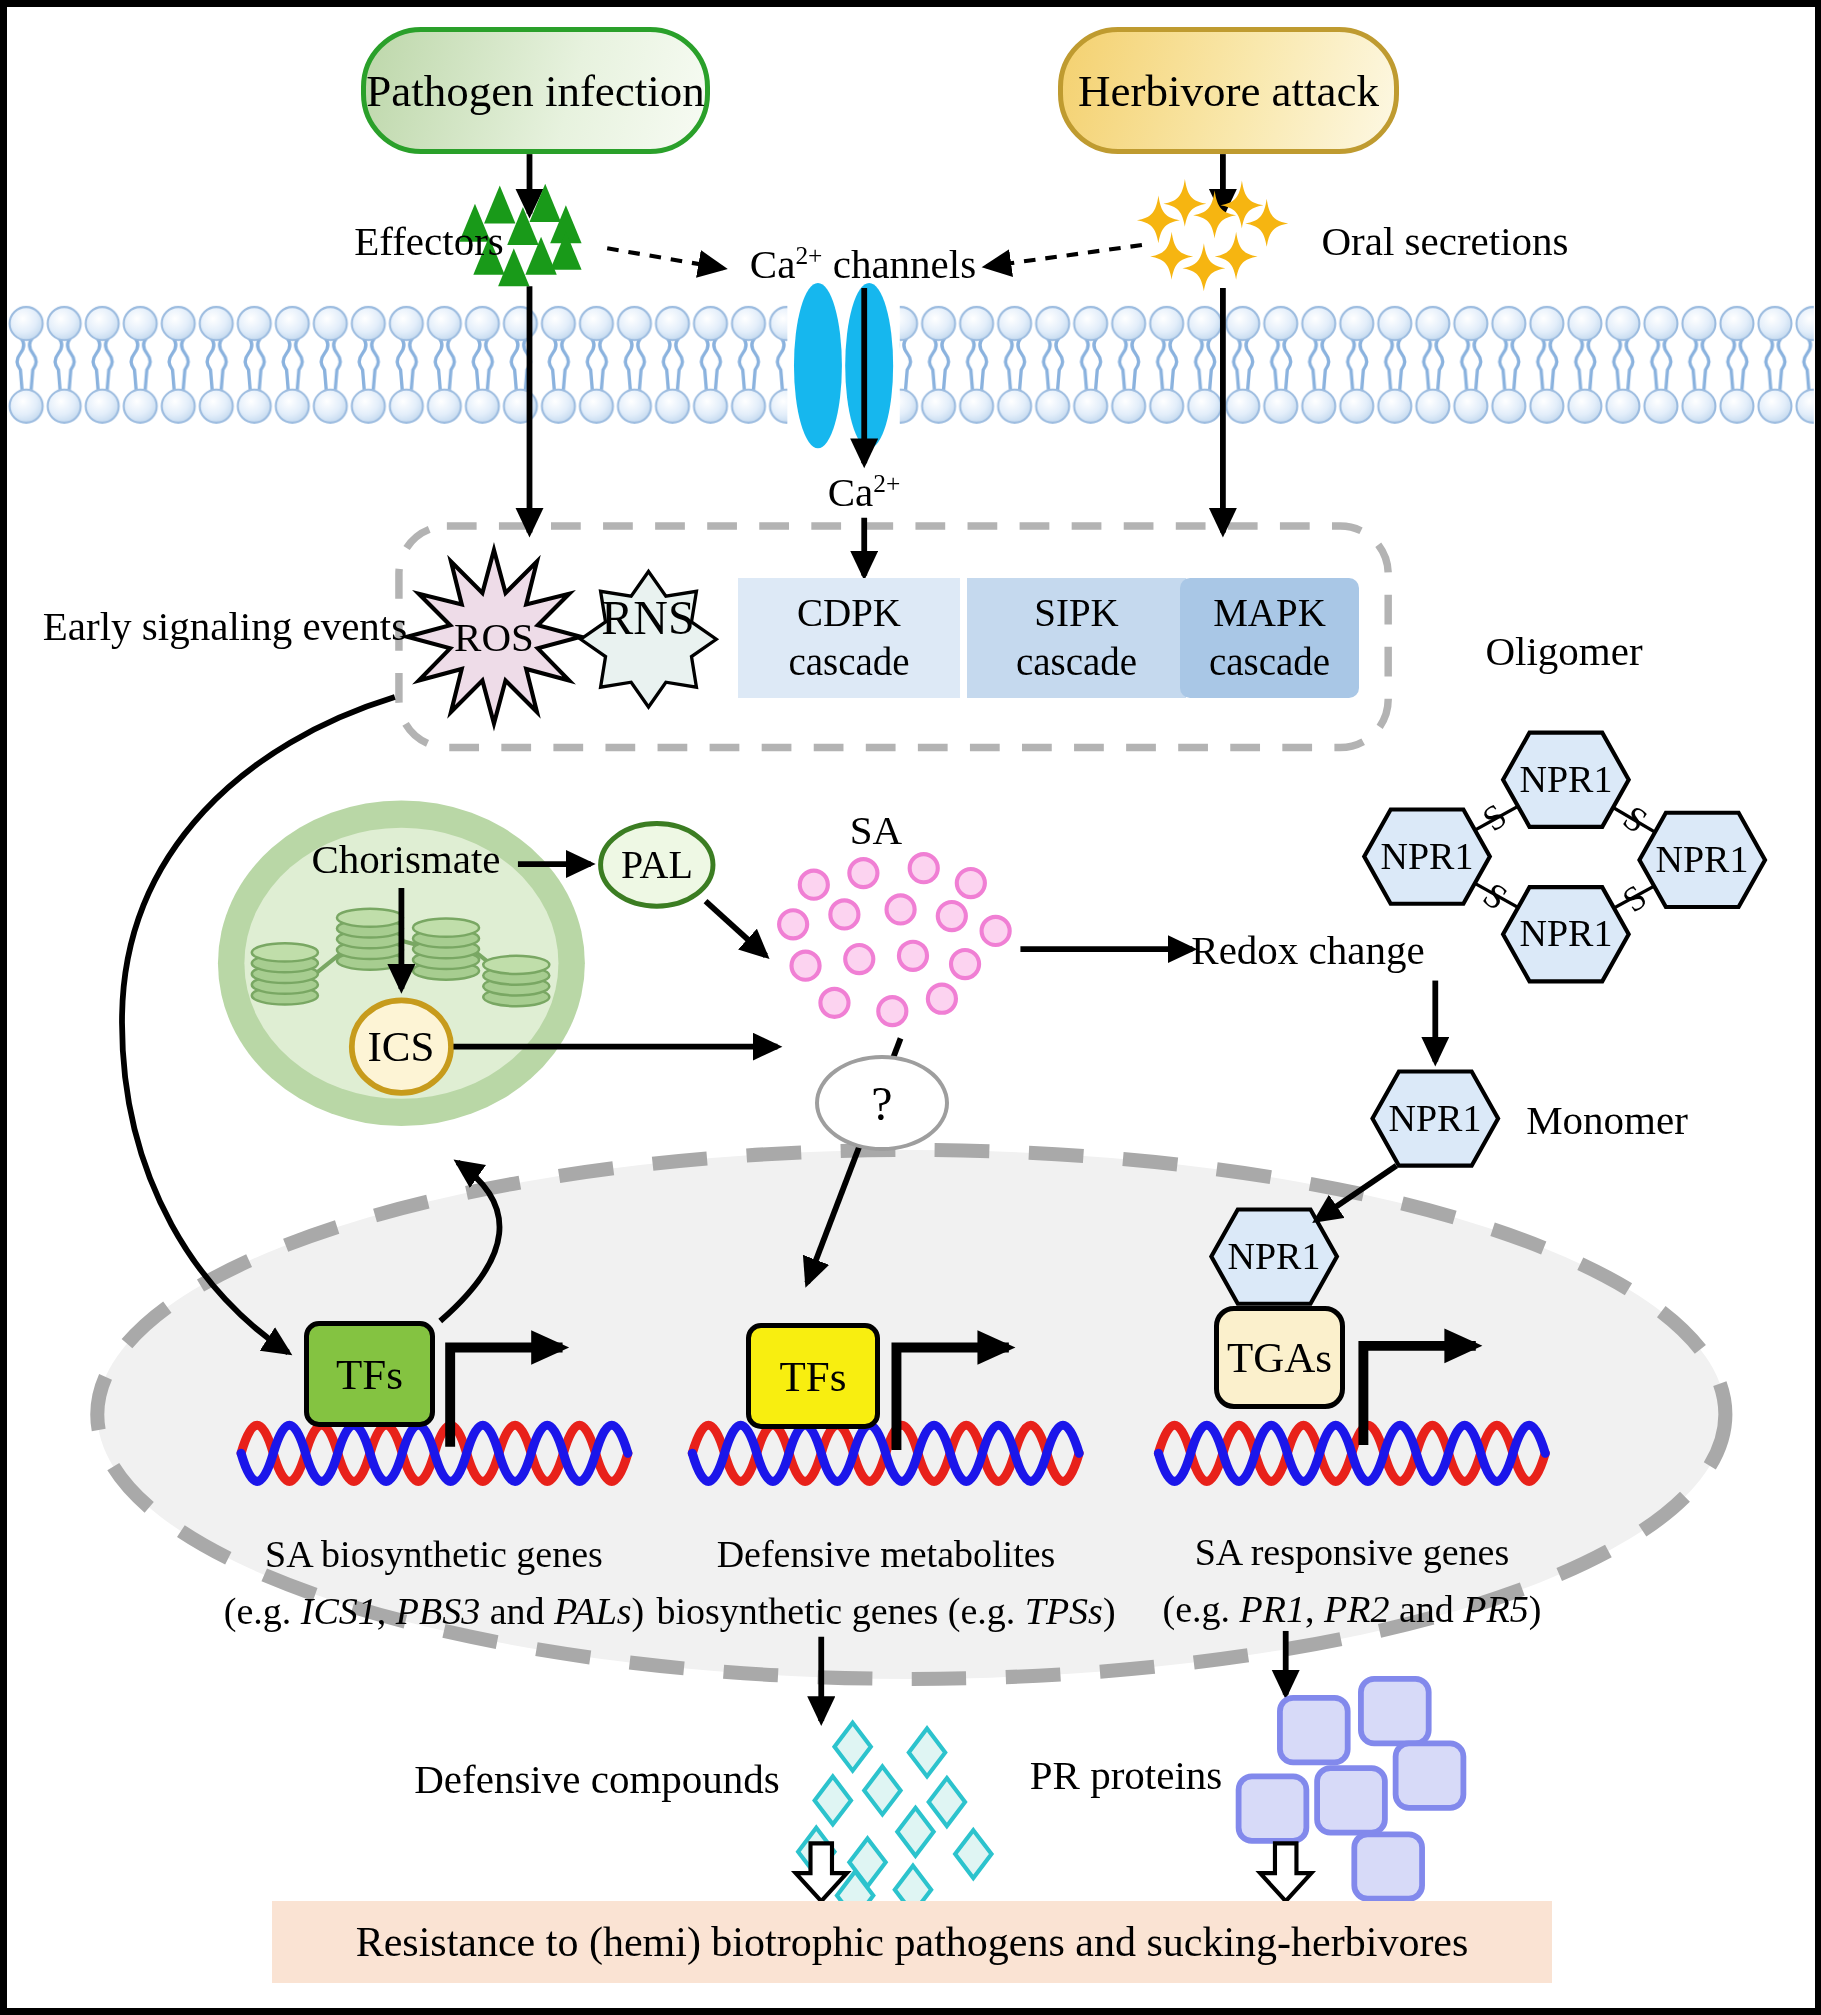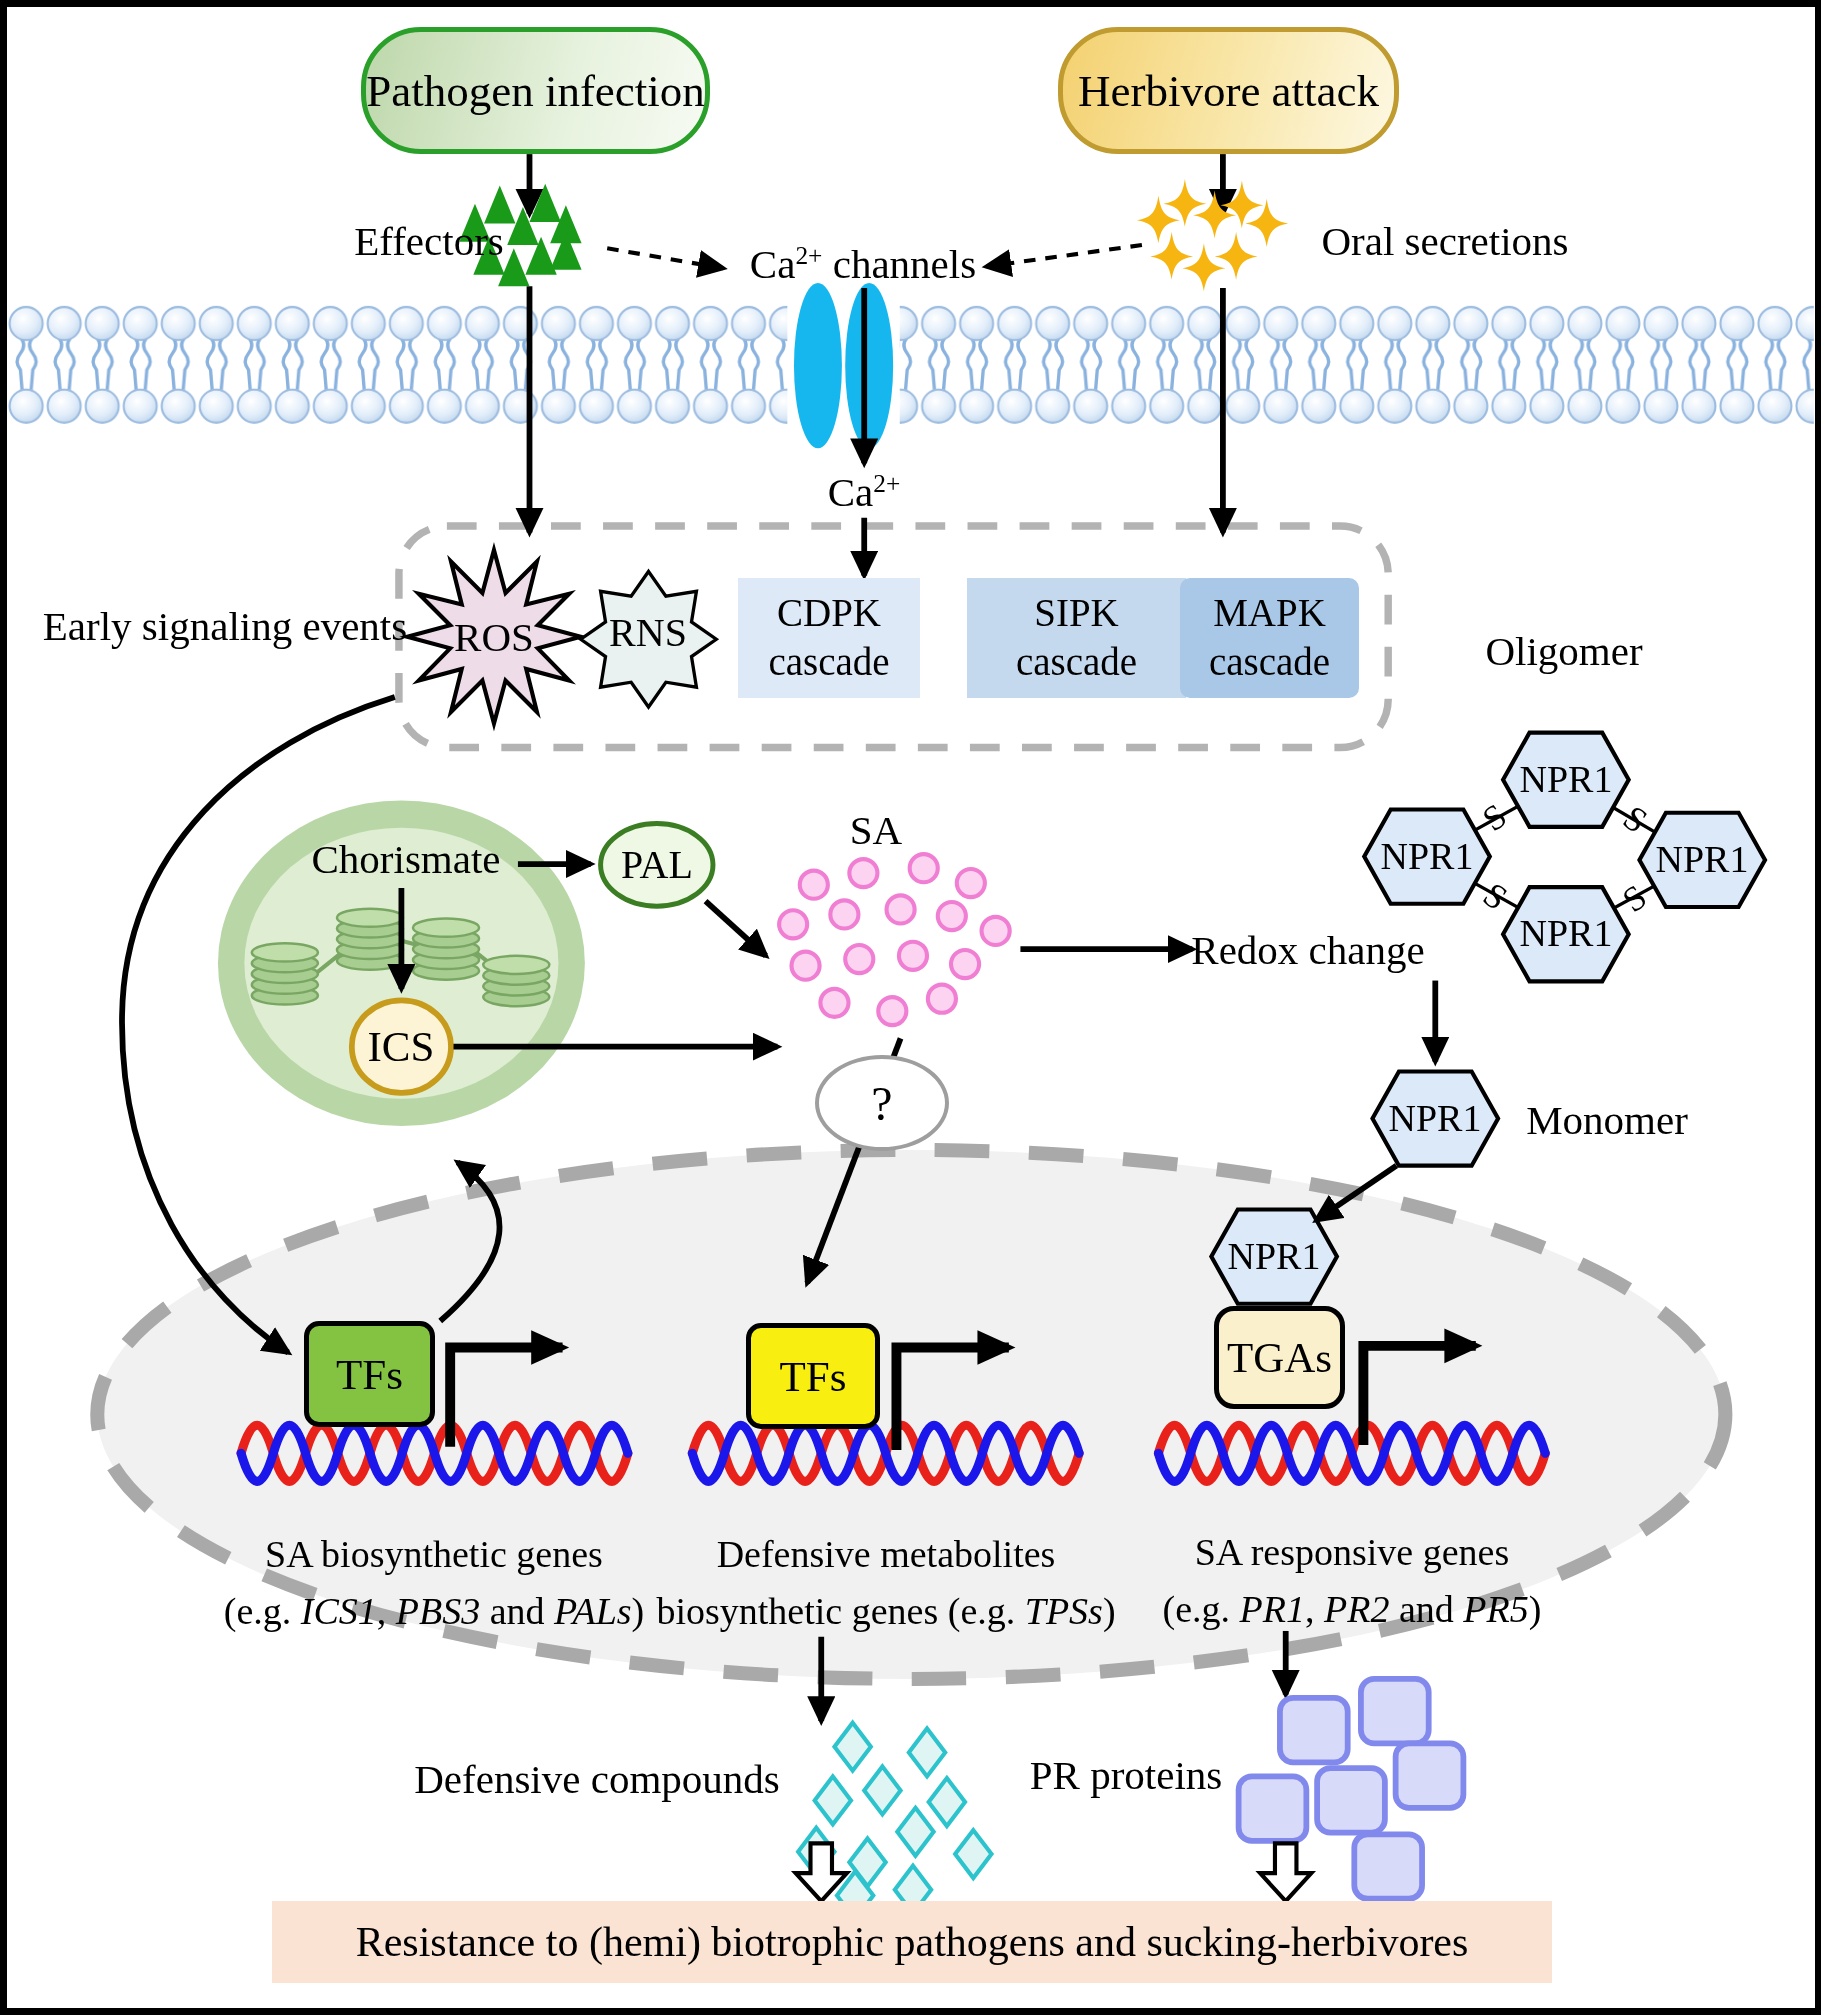--- a/index.html
+++ b/index.html
@@ -15,21 +15,21 @@
   .pill{position:absolute;display:flex;align-items:center;justify-content:center;
         border-radius:60px;font-size:45px;}
   .pill.green{left:354px;top:20px;width:339px;height:117px;
         border:5px solid #2aa02a;
         background:linear-gradient(105deg,#bdd7aa 0%,#e7f2de 60%,#f7fbf3 100%);}
   .pill.gold{left:1051px;top:20px;width:331px;height:117px;
         border:5px solid #bf9b30;
         background:linear-gradient(105deg,#f4d170 0%,#f9e8ad 55%,#fdf8e3 100%);}
   .cascade{position:absolute;display:flex;flex-direction:column;align-items:center;
         justify-content:center;font-size:39px;line-height:1.25;top:571px;height:120px;}
-  .c1{left:731px;width:182px;background:#dde9f6;}
+  .c1{left:731px;width:222px;background:#dde9f6;}
   .c2{left:960px;width:219px;background:#c5d9ee;}
   .c3{left:1173px;width:179px;background:#a9c7e6;border-radius:10px;}
   .tfbox{position:absolute;display:flex;align-items:center;justify-content:center;
         border:5px solid #000;border-radius:15px;font-size:43px;}
   .tf-green{left:297px;top:1314px;width:121px;height:96px;background:#84c341;}
   .tf-yellow{left:739px;top:1316px;width:124px;height:96px;background:#f8ee10;}
   .tf-tgas{left:1207px;top:1299px;width:121px;height:93px;background:#fbf0cc;border-radius:20px;}
   .genelabel{position:absolute;transform:translate(-50%,0);text-align:center;
         font-size:38px;line-height:1.5;white-space:nowrap;}
   .it{font-style:italic;}
@@ -273,21 +273,21 @@
 
   <div class="lbl" style="left:856px;top:258px;">
     <span>Ca</span><span class="sup">2+</span><span> channels</span>
   </div>
   <div class="lbl" style="left:857px;top:486px;">
     <span>Ca</span><span class="sup">2+</span>
   </div>
 
   <div class="lbl" style="left:218px;top:620px;">Early signaling events</div>
   <div class="lbl" style="left:487px;top:631px;font-size:41px;">ROS</div>
-  <div class="lbl" style="left:641px;top:626px;font-size:40px;">RNS</div>
+  <div class="lbl" style="left:641px;top:611px;font-size:48px;">RNS</div>
 
   <div class="cascade c1">
     <span>CDPK</span>
     <span>cascade</span>
   </div>
   <div class="cascade c2">
     <span>SIPK</span>
     <span>cascade</span>
   </div>
   <div class="cascade c3">

